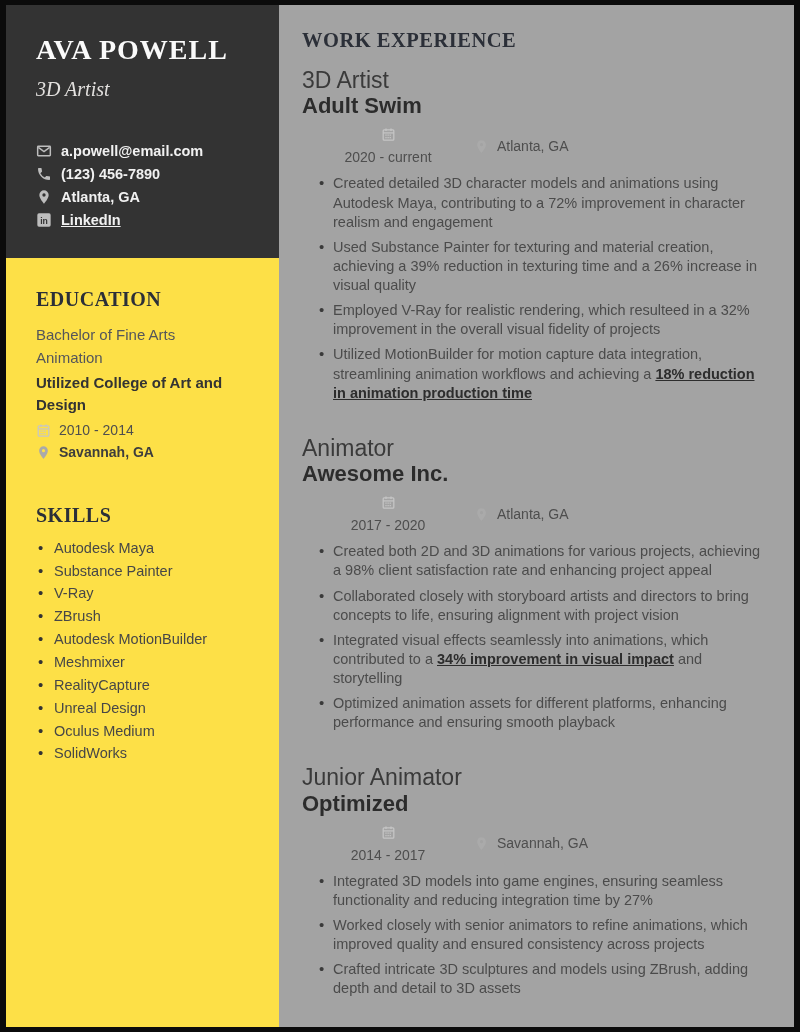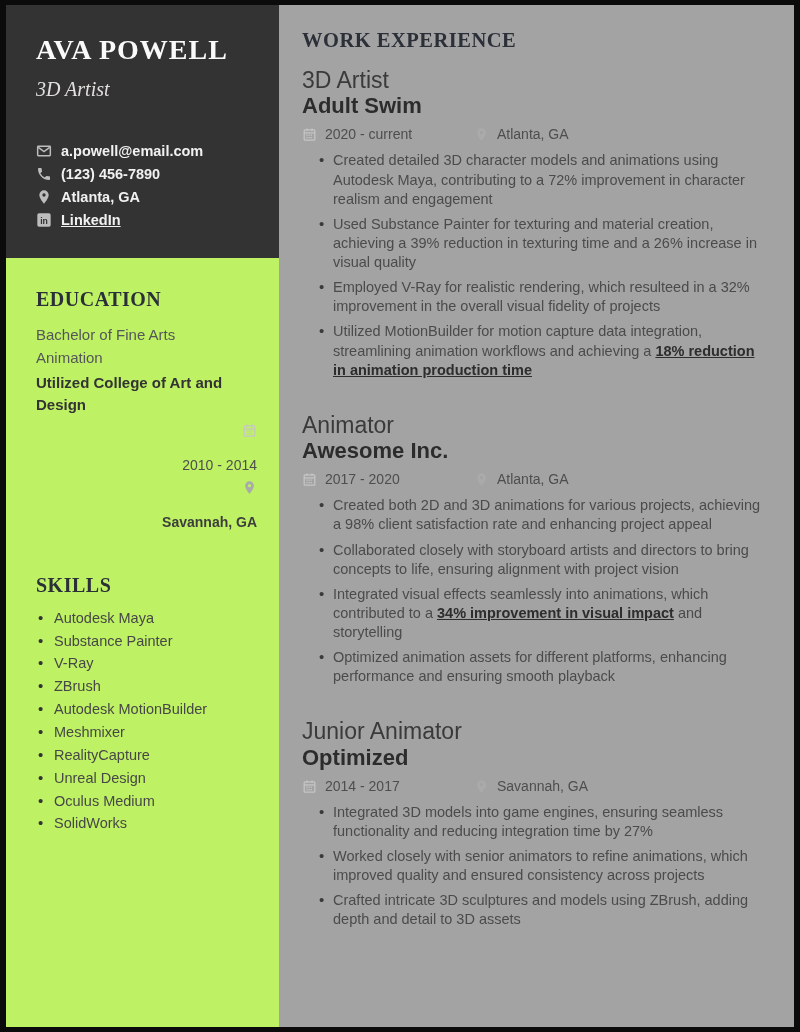--- a/index.html
+++ b/index.html
@@ -1,48 +1,48 @@
 <!DOCTYPE html>
 <html><head>
 <meta charset="utf-8">
 <style>
   html,body{margin:0;padding:0;background:#fff;}
   body{font-family:"Liberation Sans", sans-serif;-webkit-font-smoothing:antialiased;}
   .page{width:800px;height:1032px;box-sizing:border-box;border:5px solid #0b0b0b;border-left-width:6px;border-right-width:6px;display:flex;background:#fff;overflow:hidden;}
   
-  .sidebar{width:273px;flex:0 0 273px;background:#bef264;}
+  .sidebar{width:273px;flex:0 0 273px;background:#fde047;}
   .side-header{background:#333333;color:#fff;padding:30px 22px 30px 30px;}
   .name{font-family:"Liberation Serif", serif;font-size:28px;font-weight:700;letter-spacing:1px;margin:0;color:#fafafa;line-height:1.1;}
   .side-title{font-family:"Liberation Serif", serif;font-style:italic;font-size:20px;color:#e3e1df;margin-top:12px;}
   .contact{list-style:none;margin:42px 0 0;padding:0;display:flex;flex-direction:column;gap:7px;font-size:14.5px;font-weight:600;color:#f1f1f1;}
   .contact li{display:flex;align-items:center;gap:9px;line-height:16px;}
   .icon{display:inline-flex;width:16px;height:16px;flex:0 0 16px;align-items:center;justify-content:center;}
   .icon svg{width:100%;height:100%;display:block;}
   .u{text-decoration:underline;}
   .side-section{padding:0 22px 0 30px;}
   .side-head{font-family:"Liberation Serif", serif;font-size:20px;font-weight:700;color:#2b2f38;letter-spacing:0.5px;margin:30px 0 12px;}
   .skills-head{margin-top:44px;}
   .edu-degree{font-size:15px;color:#55565a;line-height:1.55;max-width:205px;}
   .edu-school{font-size:15px;font-weight:700;color:#333;line-height:1.45;max-width:205px;margin-top:3px;}
-  .meta-row{display:flex;align-items:flex-end;gap:20px;margin-top:7px;font-size:14px;color:#4e4e4e;line-height:15px;flex-direction:column;}
+  .meta-row{display:flex;align-items:flex-end;gap:8px;margin-top:7px;font-size:14px;color:#4e4e4e;line-height:15px;}
   .meta-row .icon{width:15px;height:15px;flex:0 0 15px;}
   .meta-row.bold{font-weight:700;color:#3d3d3d;}
   .skills-list{list-style:none;margin:0;padding:0;}
   .skills-list li{position:relative;padding-left:18px;font-size:14.5px;color:#474747;line-height:1.3;margin-bottom:4px;}
   .skills-list li::before{content:"\2022";position:absolute;left:2px;top:-1px;color:#333;font-size:15px;}
   
   .main{flex:1;background:#a3a3a3;padding:24px 30px 0 23px;}
   .work-head{font-family:"Liberation Serif", serif;font-size:20.5px;font-weight:700;color:#2b2f38;letter-spacing:0.5px;margin:0;}
   .job{margin-top:15px;margin-bottom:32px;}
   .job-title{font-size:23px;font-weight:400;color:#3a3a3a;margin:0;line-height:1.15;}
   .company{font-size:22px;font-weight:700;color:#2c2c2c;margin-top:0;}
   .meta{display:flex;align-items:center;margin-top:8px;font-size:14px;color:#4e4e4e;}
   .m-item{display:flex;align-items:center;gap:8px;line-height:15px;}
   .m-item .icon{width:15px;height:15px;flex:0 0 15px;}
-  .m-date{width:172px;}
+  .m-date{width:172px;flex-direction:column;}
   .bullets{list-style:none;margin:9px 0 0;padding:0 0 0 17px;}
   .bullets li{position:relative;padding-left:14px;font-size:14.5px;line-height:1.32;color:#4b4b4b;margin-bottom:6px;max-width:452px;}
   .bullets li::before{content:"\2022";position:absolute;left:0;top:-1px;color:#3a3a3a;font-size:15px;}
   .hl{font-weight:700;color:#2d2d2d;text-decoration:underline;}
 </style>
 </head>
 <body>
 
 <div class="page">
 

